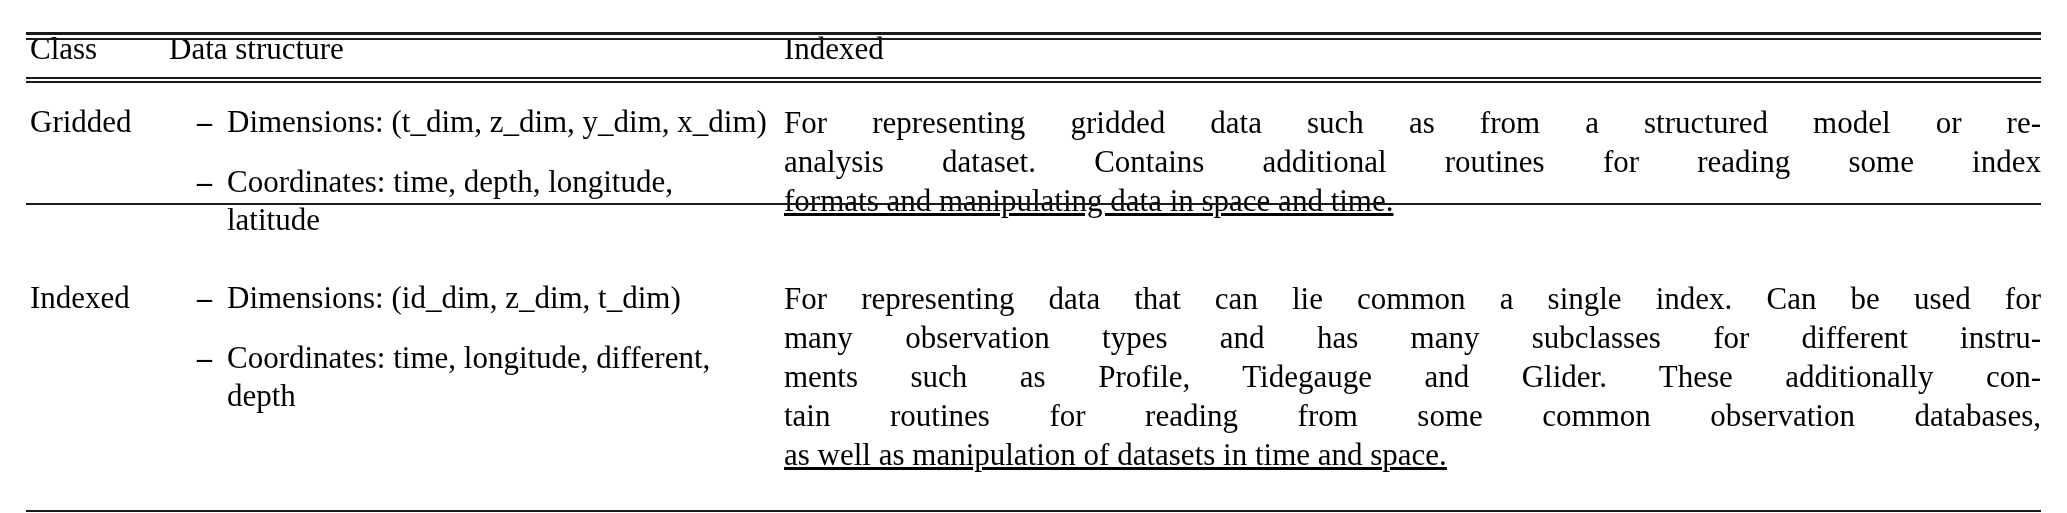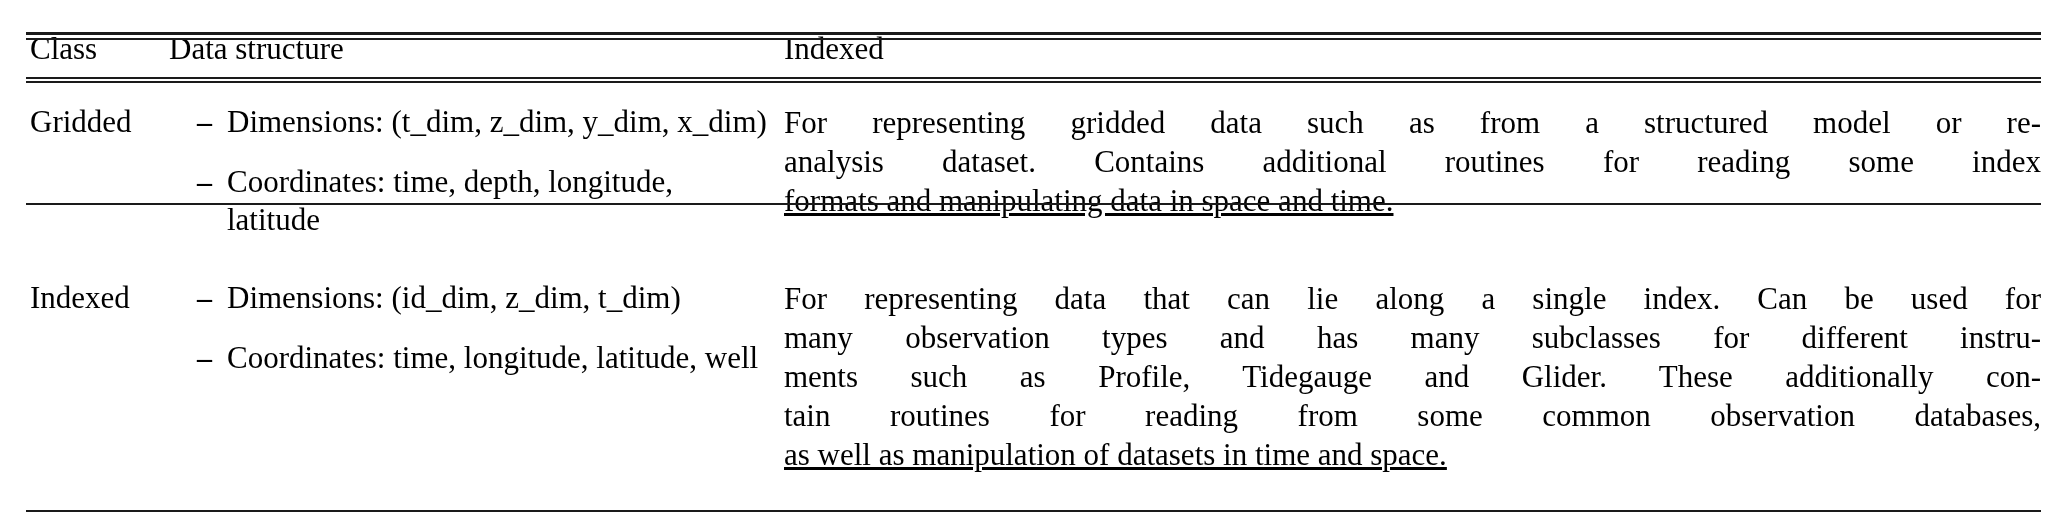--- a/index.html
+++ b/index.html
@@ -205,28 +205,28 @@
         <td class="cell-class">Indexed</td>
 
         <td class="cell-structure">
           <ul class="bullet-list">
             <li>
               <span class="bullet-dash">–</span>
               <span class="bullet-text">Dimensions: (id_dim, z_dim, t_dim)</span>
             </li>
             <li>
               <span class="bullet-dash">–</span>
-              <span class="bullet-text">Coordinates: time, longitude, latitude, well</span>
+              <span class="bullet-text">Coordinates: time, longitude, different, depth</span>
             </li>
           </ul>
         </td>
 
         <td class="cell-function">
           <p class="func-para">
-            <span class="func-line">For representing data that can lie along a single index. Can be used for</span>
+            <span class="func-line">For representing data that can lie common a single index. Can be used for</span>
             <span class="func-line">many observation types and has many subclasses for different instru-</span>
             <span class="func-line">ments such as Profile, Tidegauge and Glider. These additionally con-</span>
             <span class="func-line">tain routines for reading from some common observation databases,</span>
             <span class="func-line last">as well as manipulation of datasets in time and space.</span>
           </p>
         </td>
       </tr>
 
     </tbody>
   </table>

